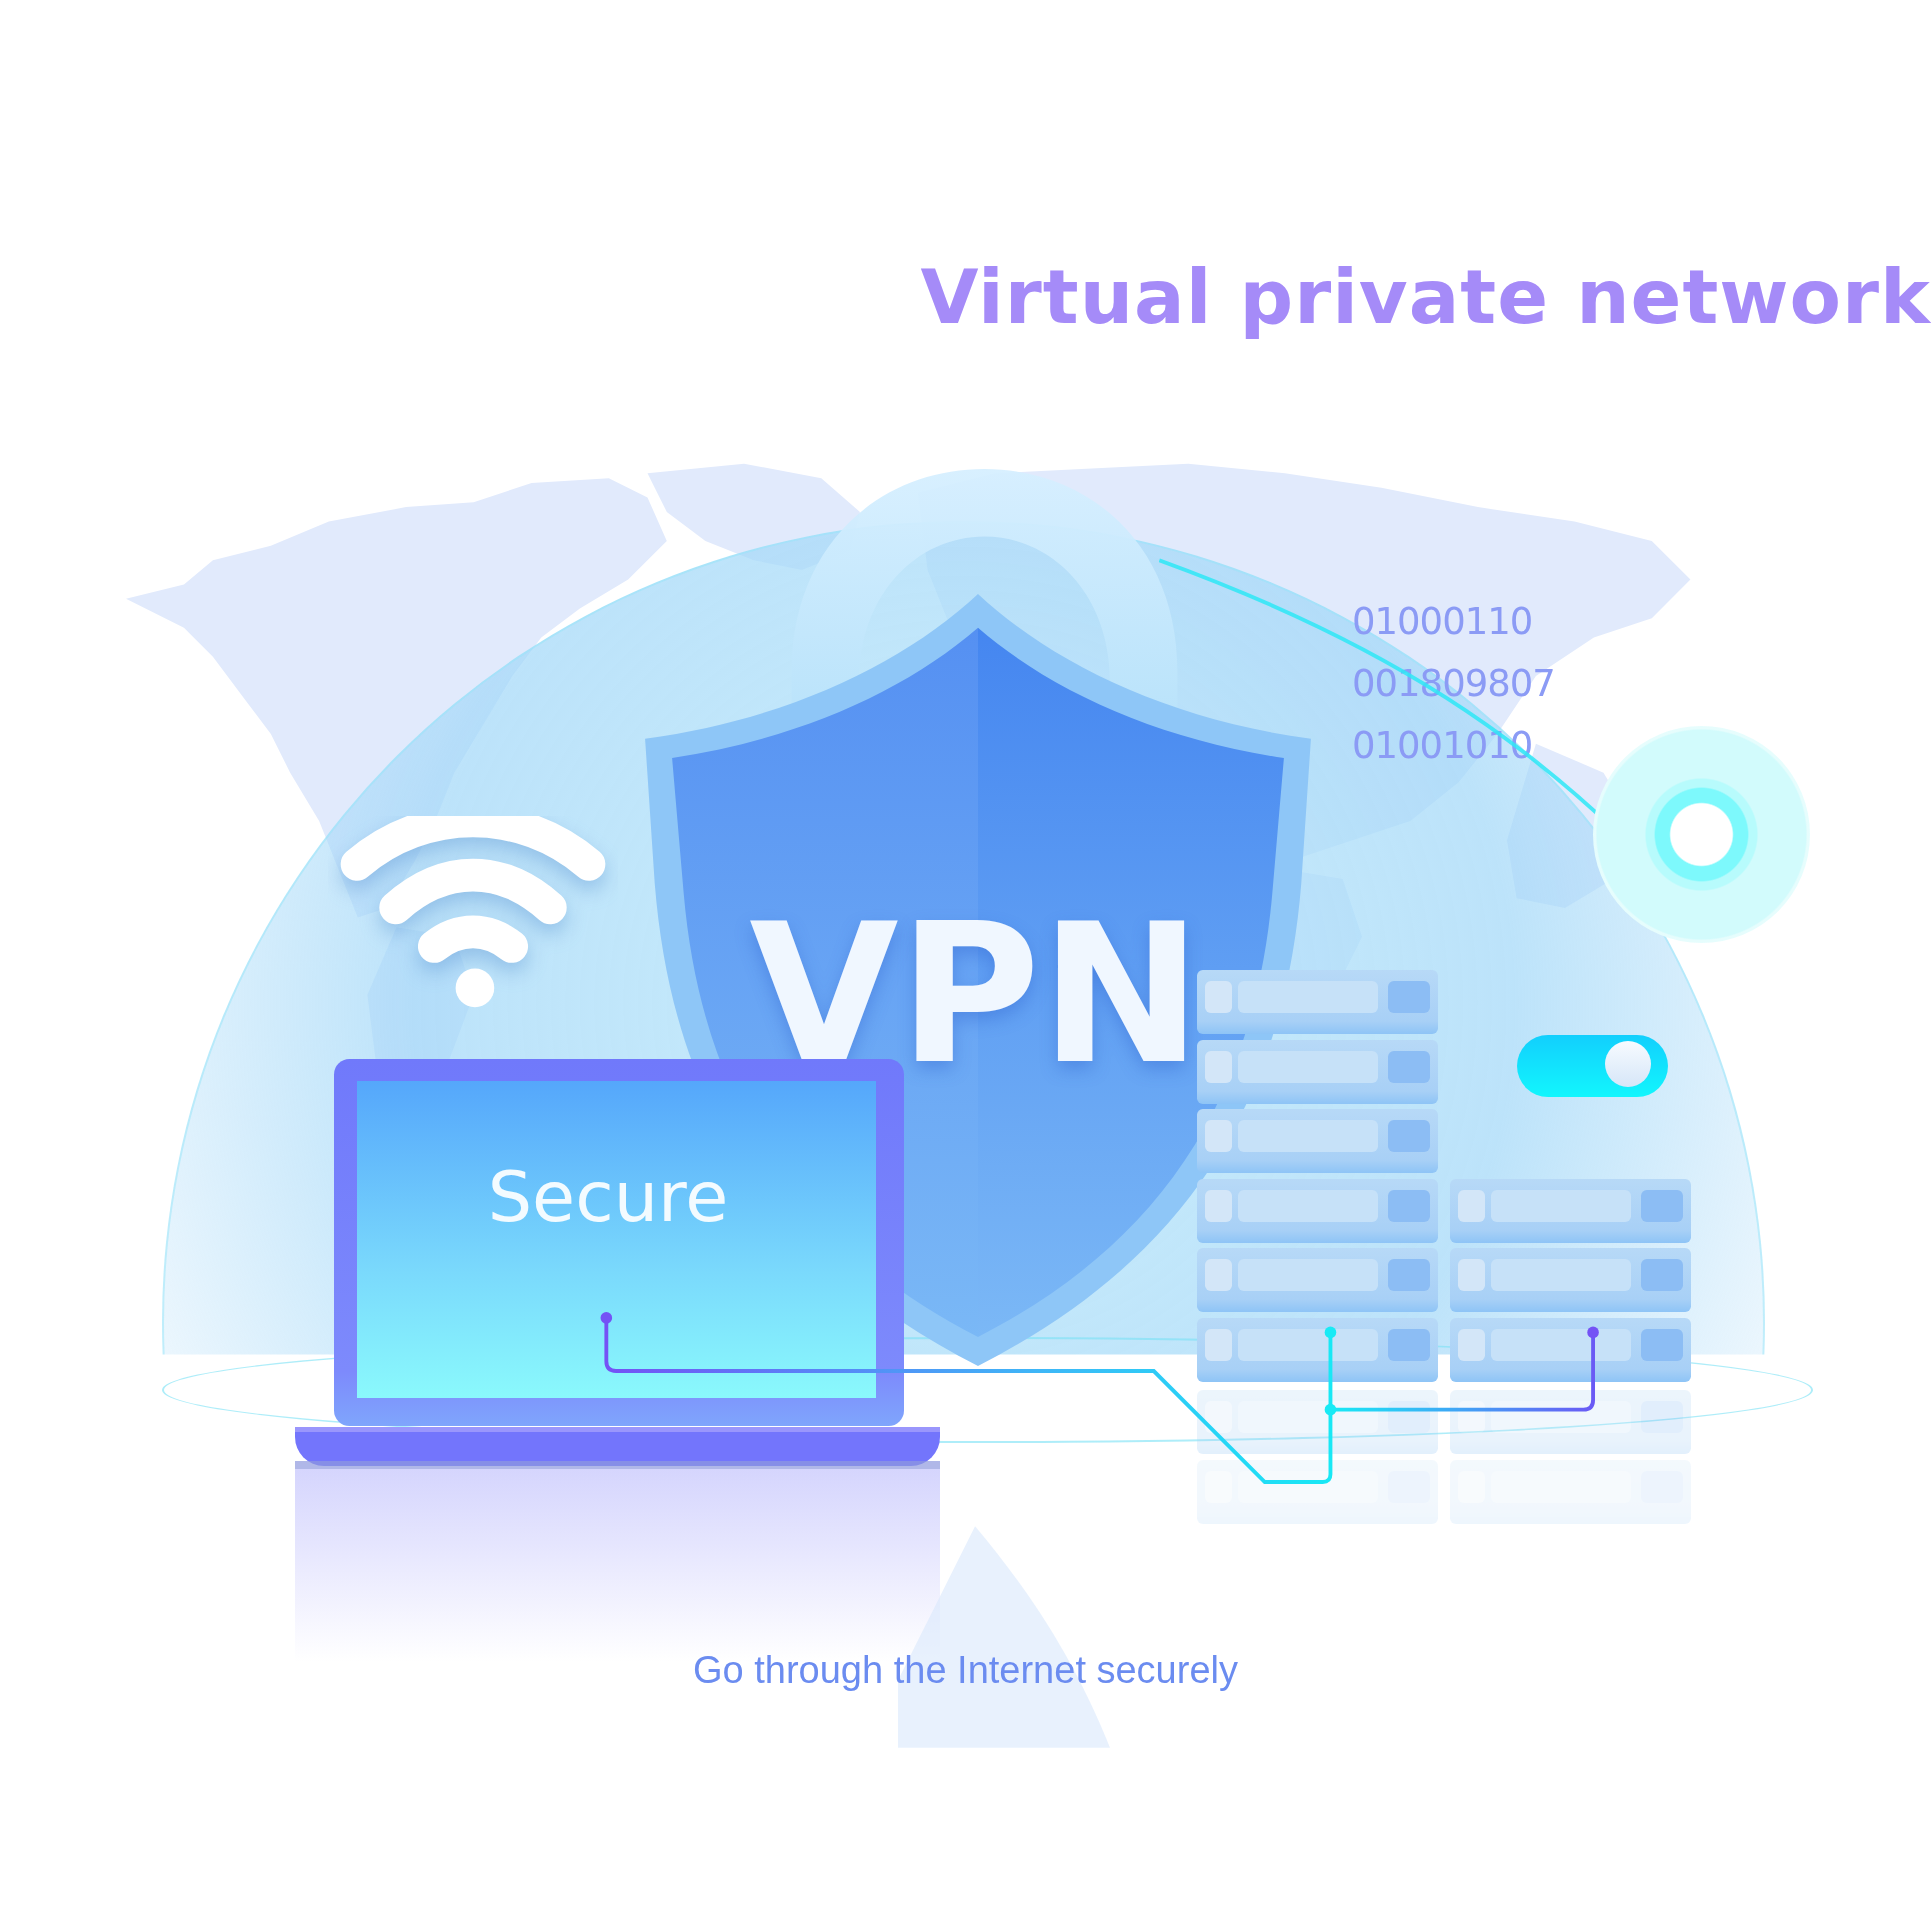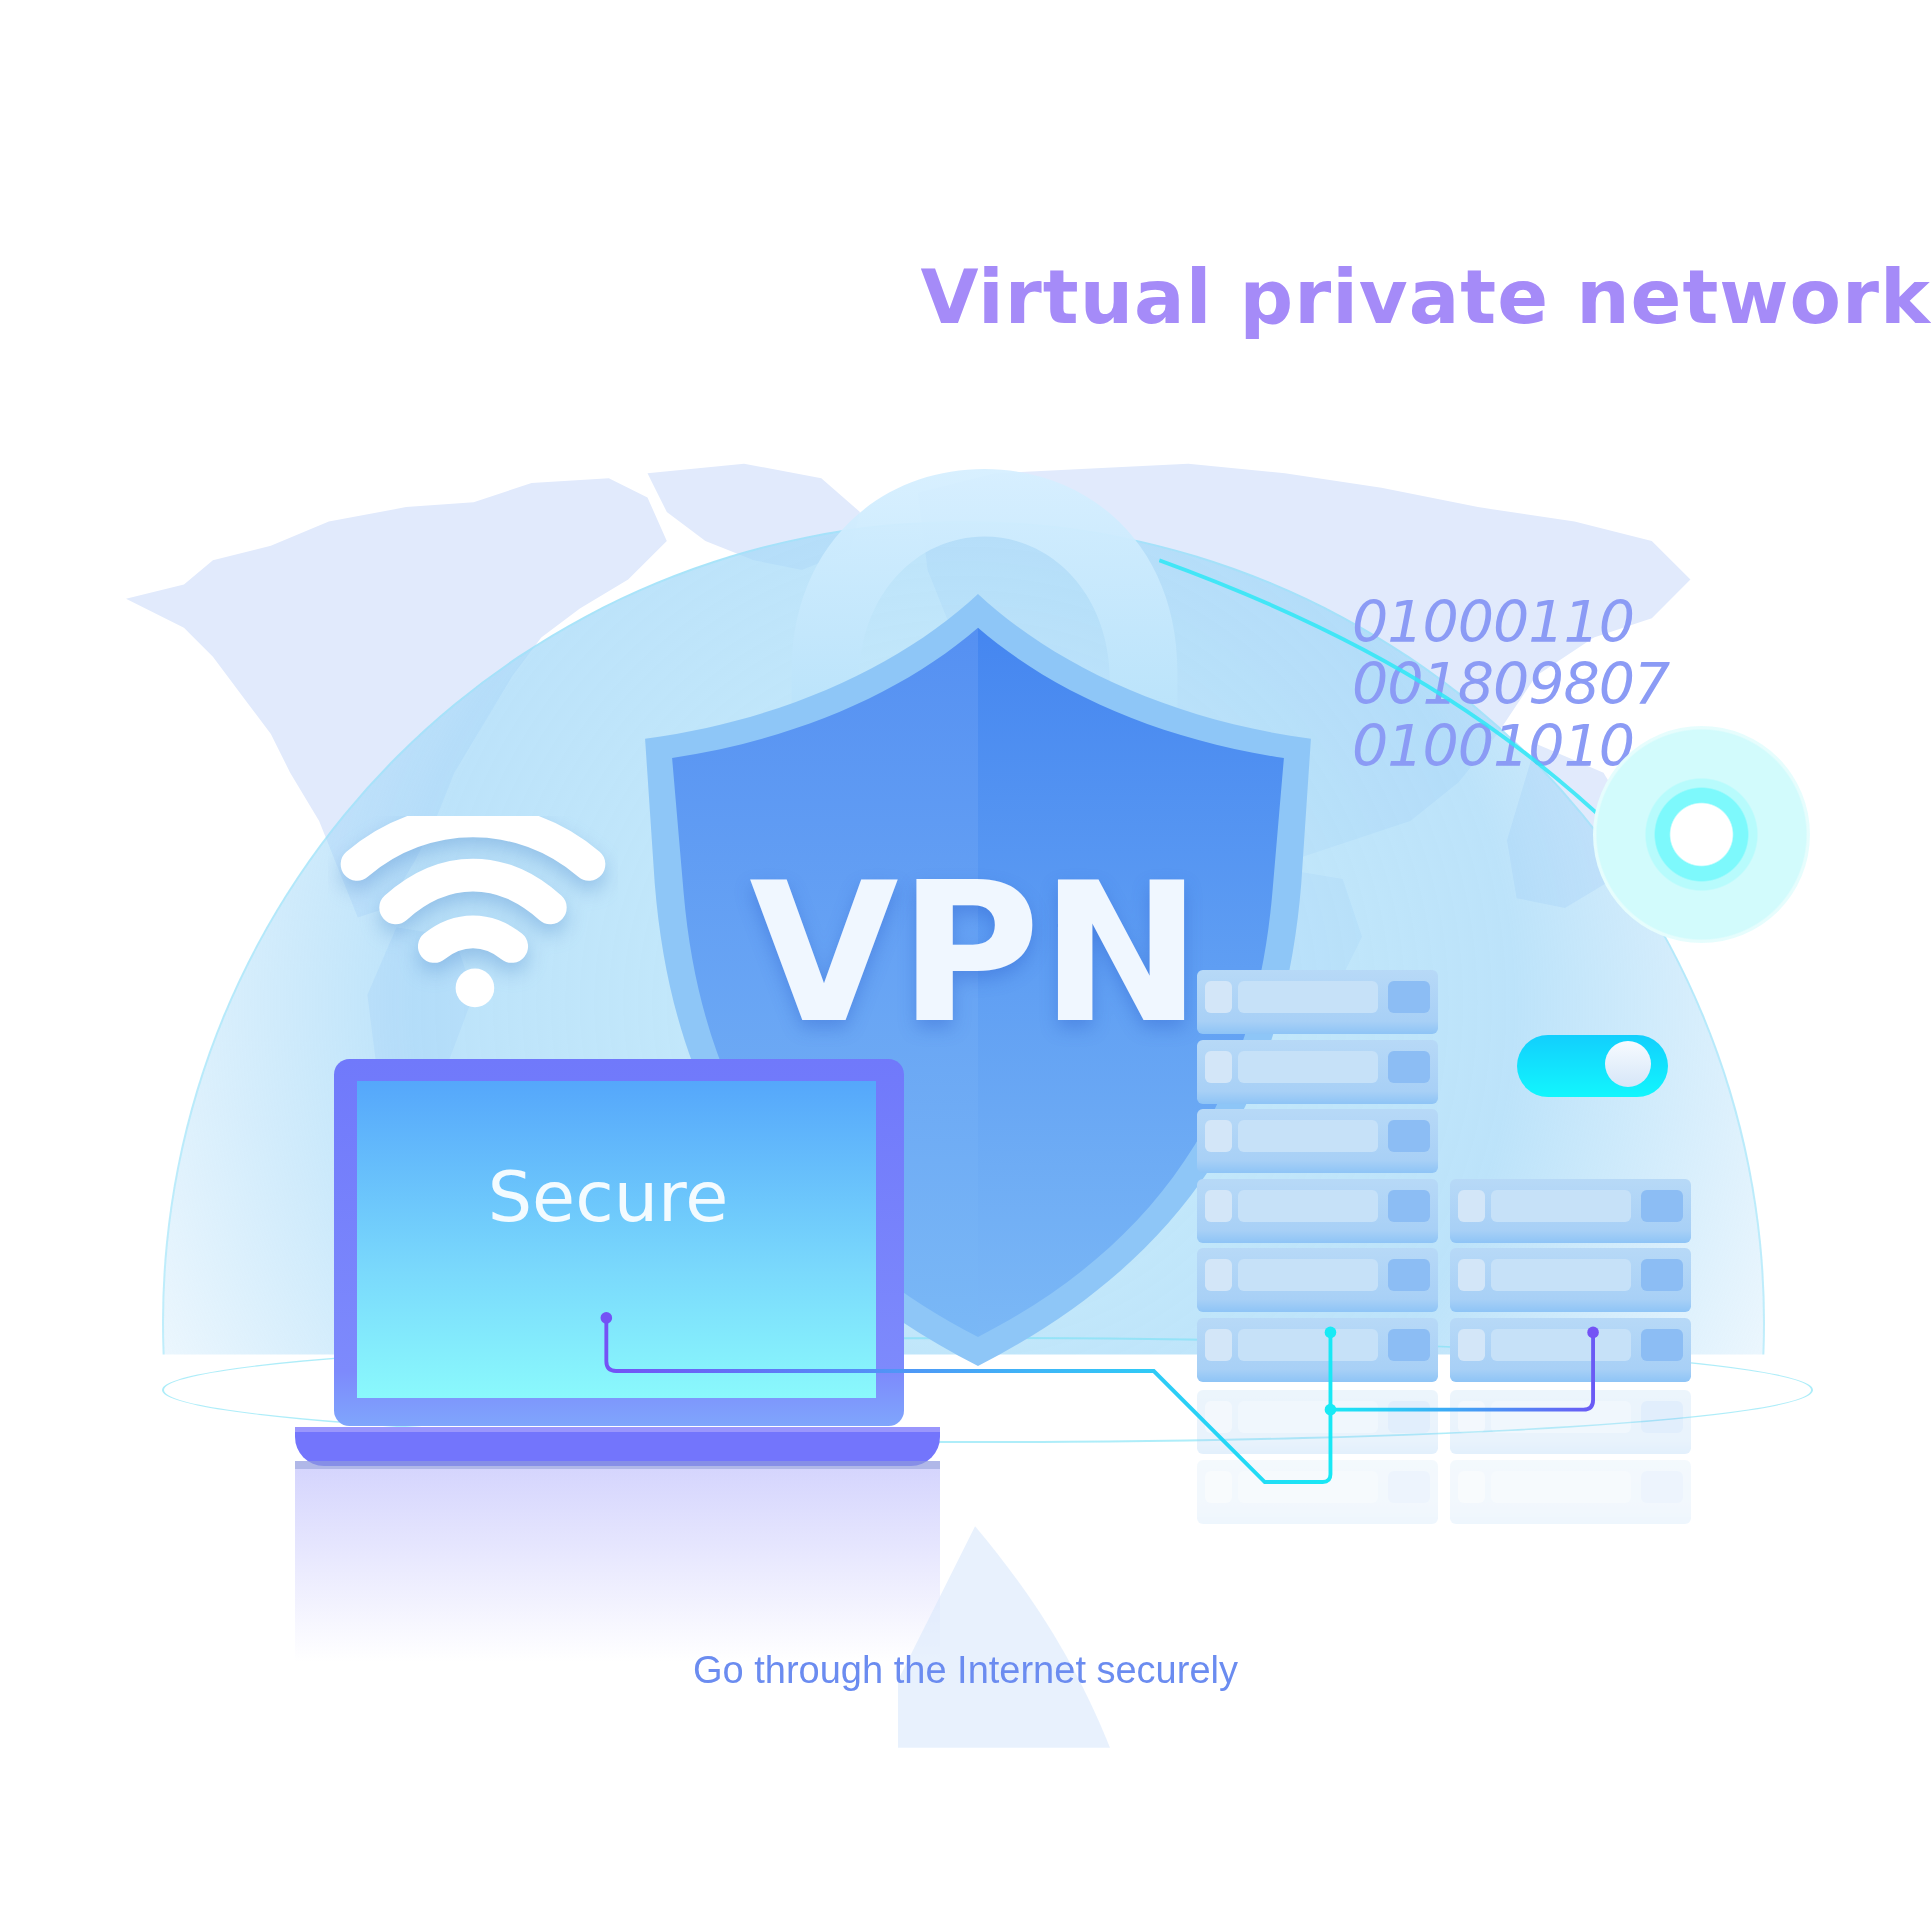--- a/index.html
+++ b/index.html
@@ -31,21 +31,21 @@
     border:2.9px solid rgba(150,230,250,0.5);
     box-sizing:border-box;
   }
   .ring {
     left:162px; top:1337px; width:1651px; height:106px; border-radius:50%;
     border:2.9px solid rgba(120,225,245,0.6);
     box-sizing:border-box;
   }
   .binary {
     left:1352px; top:591px; font-family:"DejaVu Sans", sans-serif;
-    font-size:57px; line-height:62px; color:#8b9bf5; letter-spacing:-1px;font-style:italic;
+    font-size:37px; line-height:62px; color:#8b9bf5; letter-spacing:-1px;
   }
   .laptop-lid {
     left:334px; top:1059px; width:570px; height:367px; border-radius:15.4px;
     background:linear-gradient(180deg,#7079fb 0%, #7d8afc 85%, #7fa5fc 100%);
   }
   .laptop-screen {
     left:357px; top:1081px; width:519px; height:317px;
     background:linear-gradient(180deg,#55a7fb 0%, #7ad9fc 60%, #8af9fc 100%);
   }
   .laptop-base {
@@ -58,21 +58,21 @@
   }
   .laptop-reflect {
     left:295px; top:1469px; width:645px; height:193px;
     background:linear-gradient(180deg,rgba(185,185,252,.6),rgba(230,250,255,.0));
   }
   .secure {
     left:415px; top:1170px; width:386px; text-align:center; color:#f3fbff;
     font-family:"DejaVu Sans", sans-serif; font-size:70px; line-height:54px; font-weight:500;
   }
   .vpn {
-    left:734px; top:841px; width:483px; text-align:center; color:#f0f7ff;
+    left:734px; top:882px; width:483px; text-align:center; color:#f0f7ff;
     font-family:"DejaVu Sans", sans-serif; font-weight:bold; font-size:193px;
     text-shadow:0 7.7px 17.4px rgba(40,90,200,.35);
   }
   .toggle {
     left:1517px; top:1035px; width:151px; height:62px; border-radius:31px;
     background:linear-gradient(180deg,#12cffd,#12f6fd);
   }
   .toggle-knob {
     left:1605px; top:1041px; width:46px; height:46px; border-radius:50%;
     background:linear-gradient(180deg,#f7fbff,#d6e6f8);

